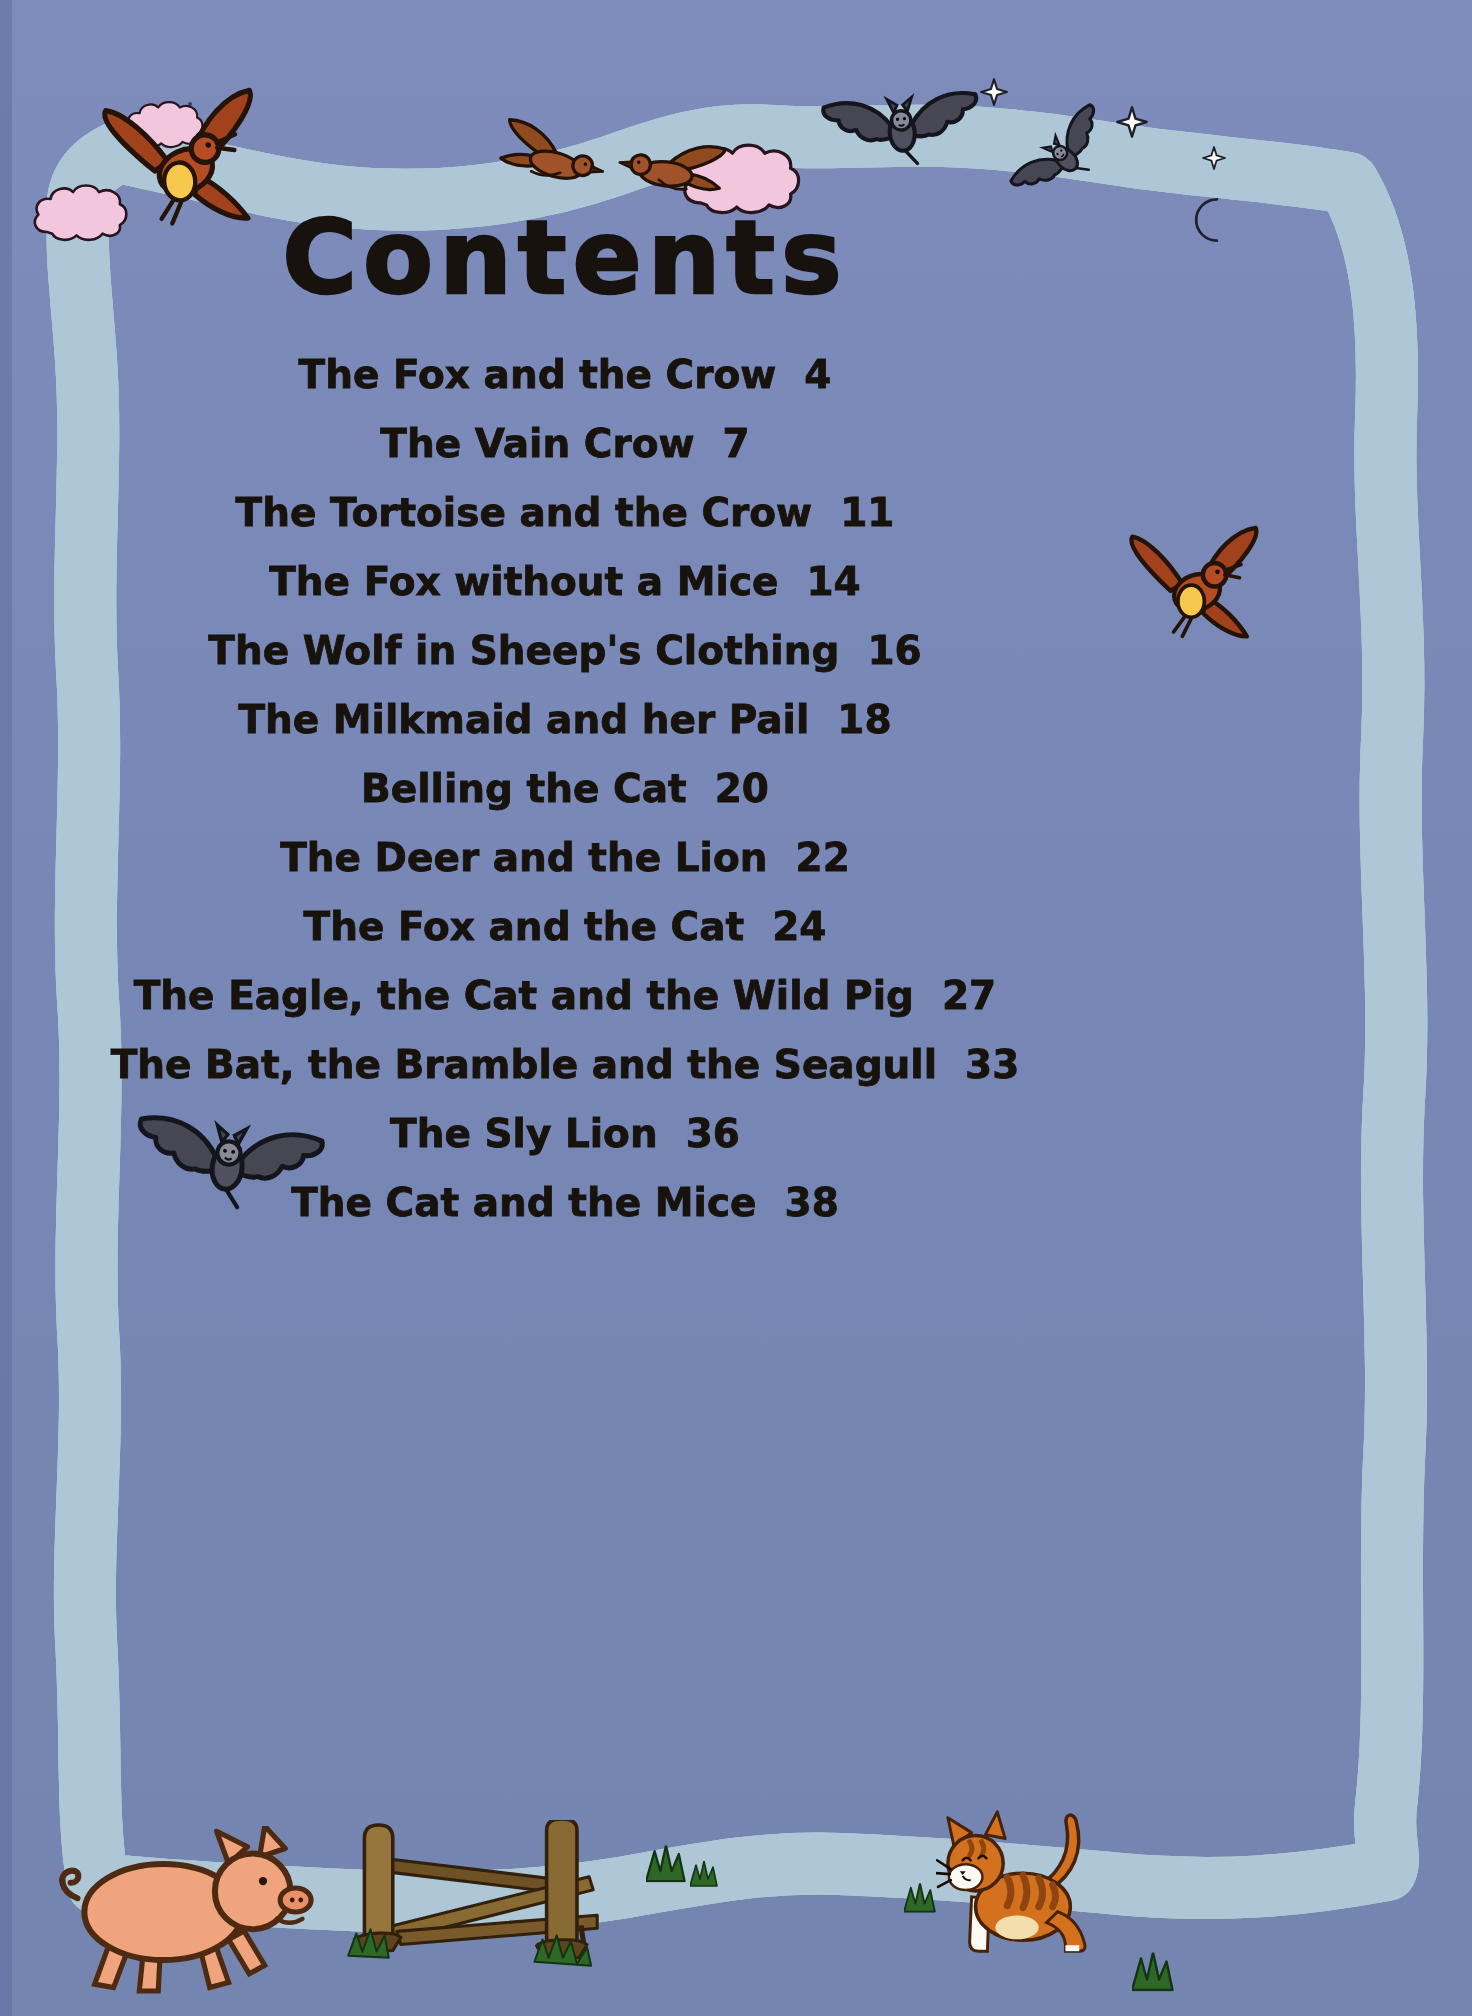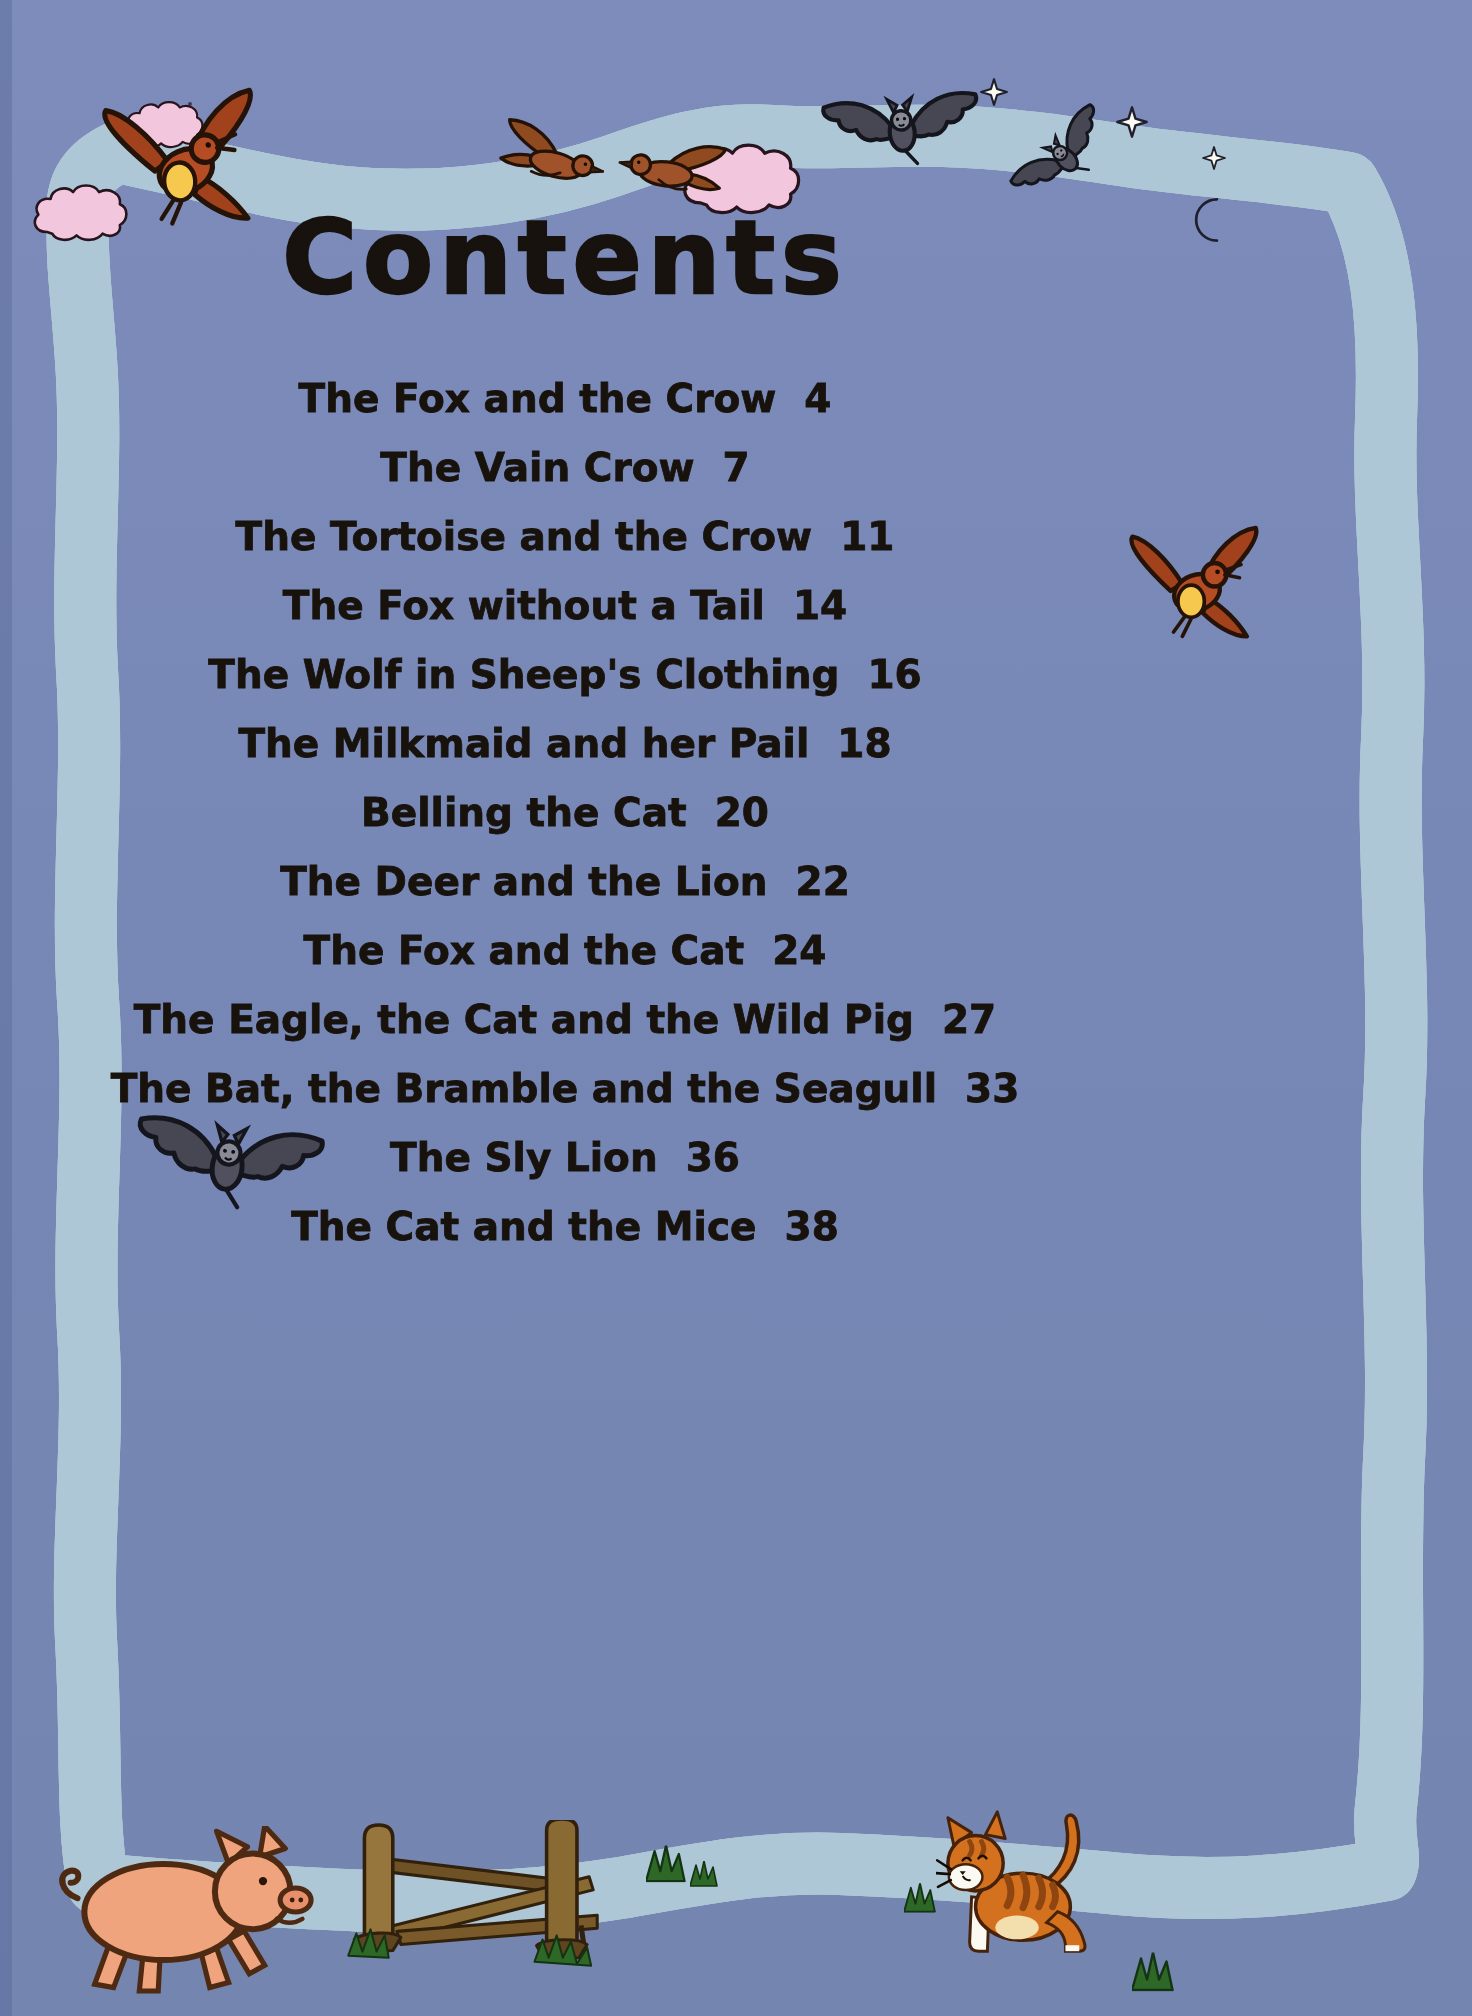--- a/index.html
+++ b/index.html
@@ -17,21 +17,21 @@
     text-align:center;
     font-size:102px;font-weight:bold;color:#17120d;
     letter-spacing:6px;
     -webkit-text-stroke:2.5px #17120d;
   }
   .toc{
     position:absolute;left:60px;top:352px;width:1010px;
     display:flex;flex-direction:column;
   }
   .toc-row{
-    height:69px;display:flex;align-items:flex-end;justify-content:center;
+    height:69px;display:flex;align-items:flex-start;justify-content:center;
     font-size:39px;font-weight:bold;color:#18120c;
     white-space:nowrap;
     -webkit-text-stroke:0.8px #18120c;
   }
   .toc-page{margin-left:28px;}
 </style>
 </head>
 <body>
 
 <div class="canvas">
@@ -261,21 +261,21 @@
       </div>
     <div class="toc-row">
         <span>The Vain Crow</span>
         <span class="toc-page">7</span>
       </div>
     <div class="toc-row">
         <span>The Tortoise and the Crow</span>
         <span class="toc-page">11</span>
       </div>
     <div class="toc-row">
-        <span>The Fox without a Tail</span>
+        <span>The Fox without a Mice</span>
         <span class="toc-page">14</span>
       </div>
     <div class="toc-row">
         <span>The Wolf in Sheep's Clothing</span>
         <span class="toc-page">16</span>
       </div>
     <div class="toc-row">
         <span>The Milkmaid and her Pail</span>
         <span class="toc-page">18</span>
       </div>

